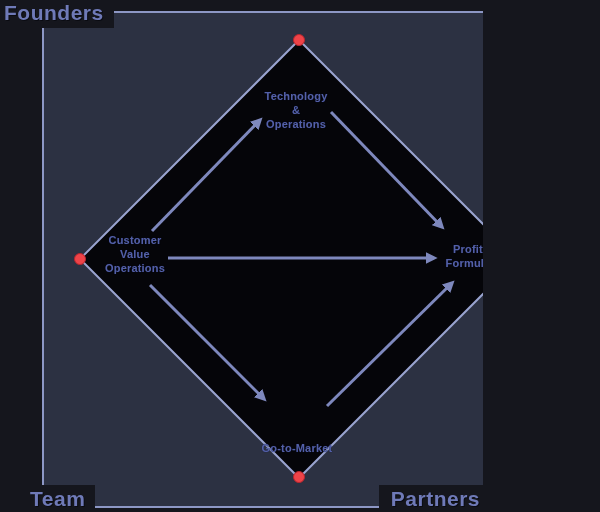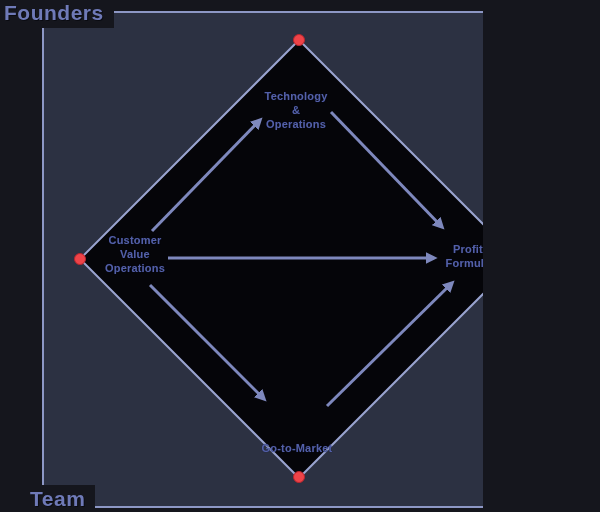--- a/index.html
+++ b/index.html
@@ -102,20 +102,21 @@
     <g>
       <circle class="vertex-dot" cx="299" cy="40" r="5.5"></circle>
       <circle class="vertex-dot" cx="518" cy="259" r="5.5"></circle>
       <circle class="vertex-dot" cx="299" cy="477" r="5.5"></circle>
       <circle class="vertex-dot" cx="80" cy="259" r="5.5"></circle>
     </g>
   </svg>
 
   <div class="corner-label tl">Founders</div>
   <div class="corner-label bl">Team</div>
+  <div class="corner-label br">Partners</div>
 
   <div class="node-label tech">Technology
 &amp;
 Operations</div>
   <div class="node-label cvp">Customer
 Value
 Operations</div>
   <div class="node-label profit">Profit
 Formula</div>
   <div class="node-label gtm">Go-to-Market</div>

